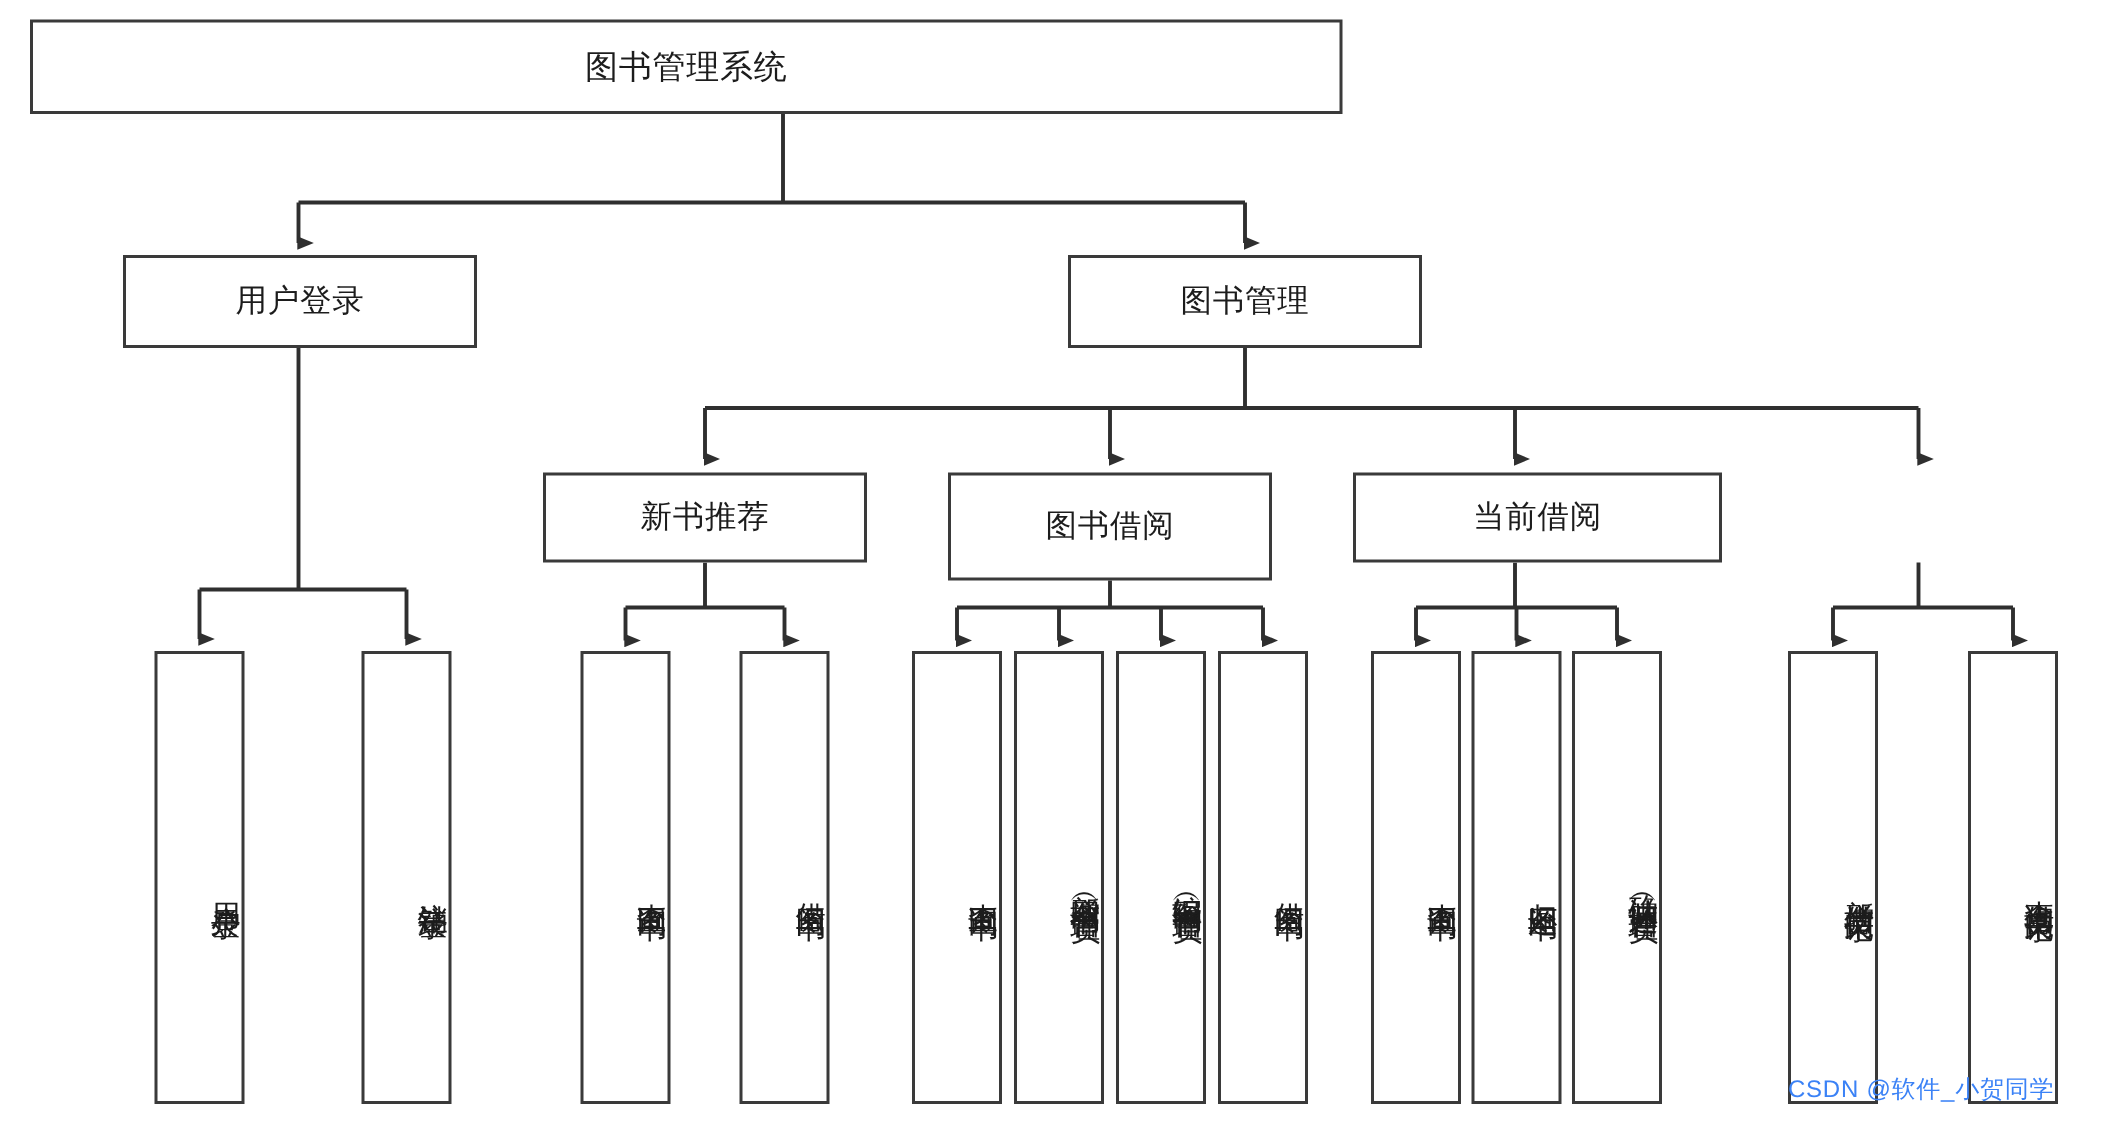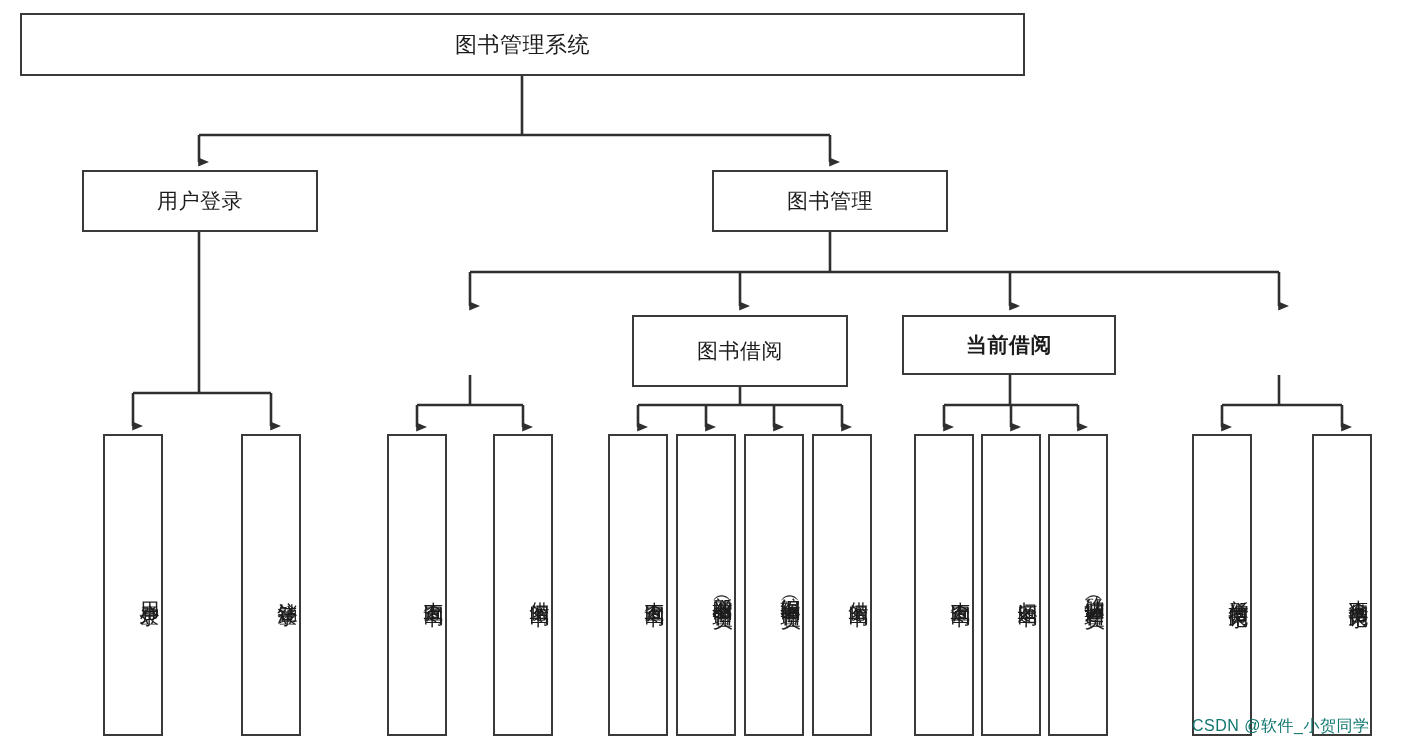--- a/index.html
+++ b/index.html
@@ -54,21 +54,21 @@
     padding-top: 10px;
   }
   .node.vert .vlabel {
     writing-mode: vertical-rl;
     text-orientation: upright;
     white-space: nowrap;
   }
   .watermark {
     position: absolute;
     font-size: 16px;
-    color: #0f766e;
+    color: #3b82f6;
     white-space: nowrap;
     letter-spacing: 0.5px;
   }
 </style>
 </head>
 <body>
 
 <div id="canvas">
 
   <svg class="wires" viewBox="0 0 1405 747" xmlns="http://www.w3.org/2000/svg">
@@ -114,35 +114,38 @@
       <path d="M1011,405 L1011,427" marker-end="url(#arrow)"></path>
       <path d="M1078,405 L1078,427" marker-end="url(#arrow)"></path>
 
       <path d="M1279,375 L1279,405"></path>
       <path d="M1222,405 L1342,405"></path>
       <path d="M1222,405 L1222,427" marker-end="url(#arrow)"></path>
       <path d="M1342,405 L1342,427" marker-end="url(#arrow)"></path>
     </g>
   </svg>
 
-  <div class="node root horiz" style="left:20px; top:13px; width:1005px; height:63px;">
+  <div class="node root horiz" style="left:20px; top:13px; width:875px; height:63px;">
     <span>图书管理系统</span>
   </div>
 
   <div class="node horiz" style="left:82px; top:170px; width:236px; height:62px;">
     <span>用户登录</span>
   </div>
   <div class="node horiz" style="left:712px; top:170px; width:236px; height:62px;">
     <span>图书管理</span>
   </div>
 
+  <div class="node horiz" style="left:362px; top:315px; width:216px; height:60px;">
+    <span>新书推荐</span>
+  </div>
   <div class="node horiz" style="left:632px; top:315px; width:216px; height:72px;">
     <span>图书借阅</span>
   </div>
-  <div class="node horiz" style="left:902px; top:315px; width:214px; height:60px;font-weight:bold;">
+  <div class="node horiz" style="left:902px; top:315px; width:246px; height:60px;">
     <span>当前借阅</span>
   </div>
 
   <div class="node vert" style="left:103px; top:434px; width:60px; height:302px;">
     <span class="vlabel">用户登录</span>
   </div>
   <div class="node vert" style="left:241px; top:434px; width:60px; height:302px;">
     <span class="vlabel">注销登录</span>
   </div>
 

